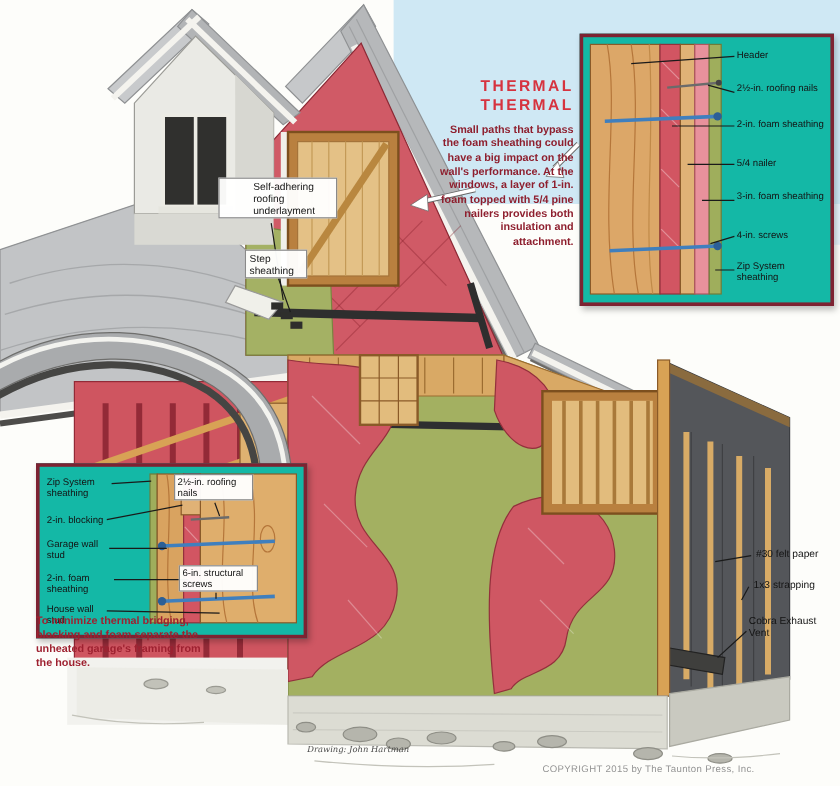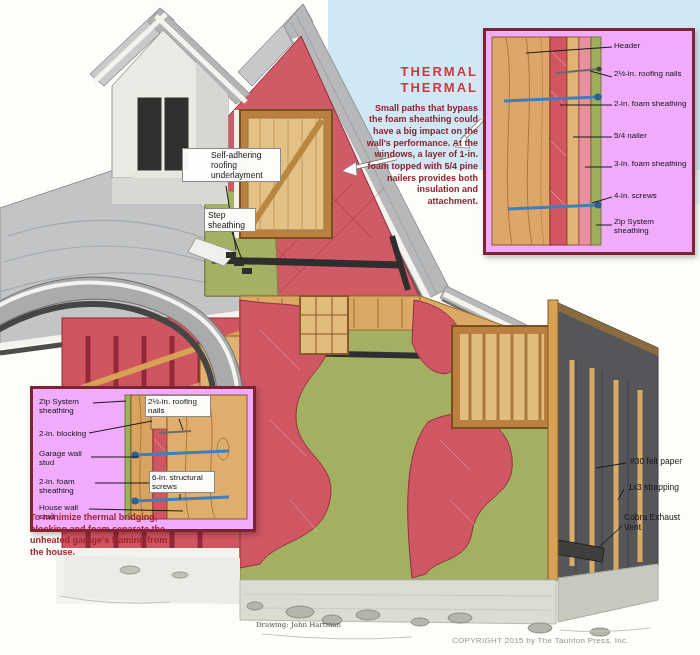--- a/index.html
+++ b/index.html
@@ -1,32 +1,32 @@
 <!DOCTYPE html>
 <html><head>
 <meta charset="utf-8">
 <style>
   html,body{margin:0;padding:0;background:#ffffff;}
   .stage{position:relative;width:700px;height:655px;overflow:hidden;background:#fdfdfa;
          font-family:"Liberation Sans",sans-serif;}
   svg.art{position:absolute;left:0;top:0;}
   .lbl{position:absolute;font-size:8.5px;line-height:1.18;color:#141414;z-index:6;}
   .lbl.boxed{background:rgba(255,255,255,.96);border:1px solid #8a8a8a;padding:1px 3px;}
-  .inset{position:absolute;background:#f0abfc;border:3px solid #7d2332;z-index:4;
+  .inset{position:absolute;background:#14b8a6;border:3px solid #7d2332;z-index:4;
          box-shadow:2px 3px 5px rgba(0,0,0,.25);}
   .inset svg{position:absolute;left:0;top:0;}
   .ilbl{position:absolute;font-size:8px;line-height:1.15;color:#141414;z-index:6;}
   .ilbl.boxed{background:rgba(255,255,255,.96);border:1px solid #8a8a8a;padding:1px 2px;}
   .thermal{position:absolute;left:366px;top:64px;width:112px;text-align:right;z-index:5;}
   .thermal .t{font-size:13px;font-weight:bold;letter-spacing:2px;color:#d6333f;line-height:1.25;margin-bottom:6px;}
   .thermal .b{font-size:9px;font-weight:bold;color:#8e1f2e;line-height:1.3;}
   .caption{position:absolute;left:30px;top:512px;width:138px;font-size:9px;font-weight:bold;
            color:#9e2130;line-height:1.3;z-index:6;}
   .credit-draw{position:absolute;left:256px;top:621px;font-family:"DejaVu Serif",serif;
-               font-size:7px;color:#4a4a4a;z-index:6;}
+               font-style:italic;font-size:7px;color:#4a4a4a;z-index:6;}
   .credit-copy{position:absolute;left:452px;top:636px;font-size:8px;color:#949494;
                letter-spacing:.3px;z-index:6;}
 </style>
 </head>
 <body>
 
 <div class="stage">
 
 <svg class="art" width="700" height="655" viewBox="0 0 700 655">
 

